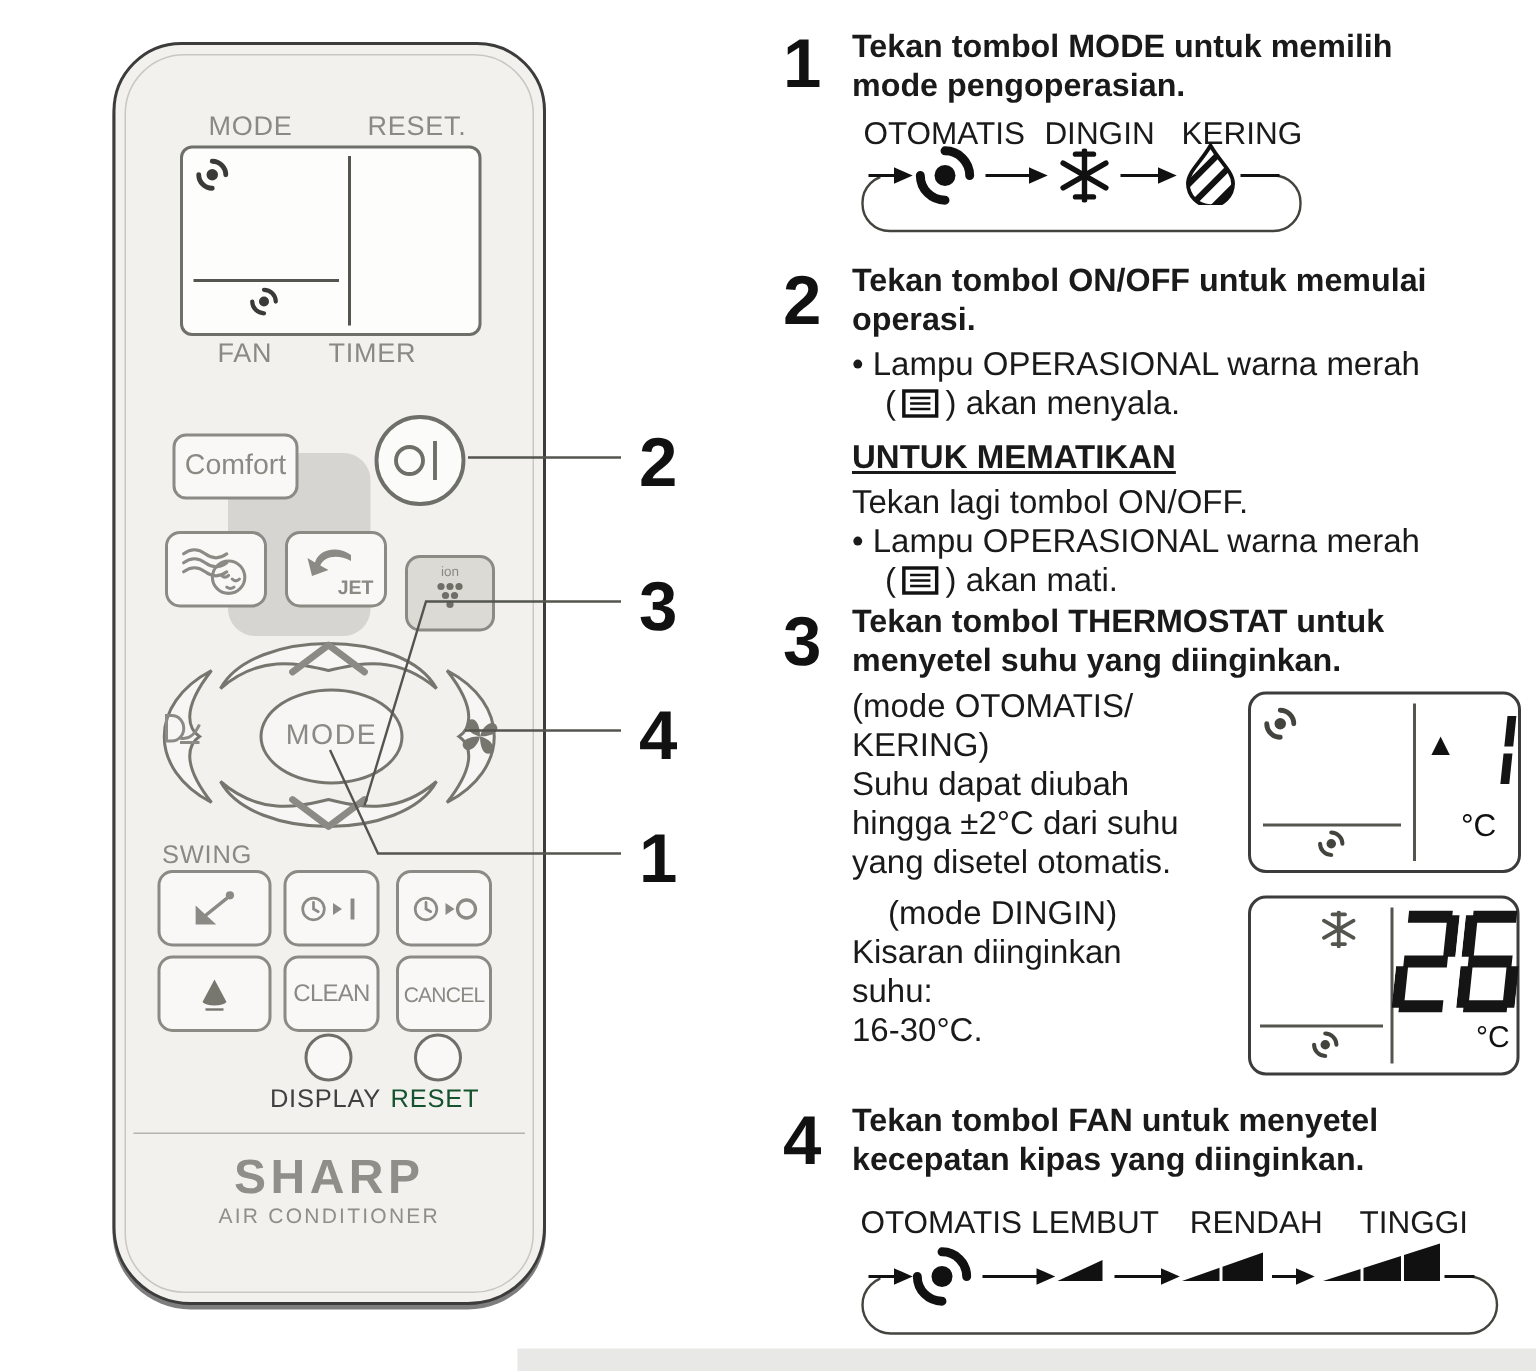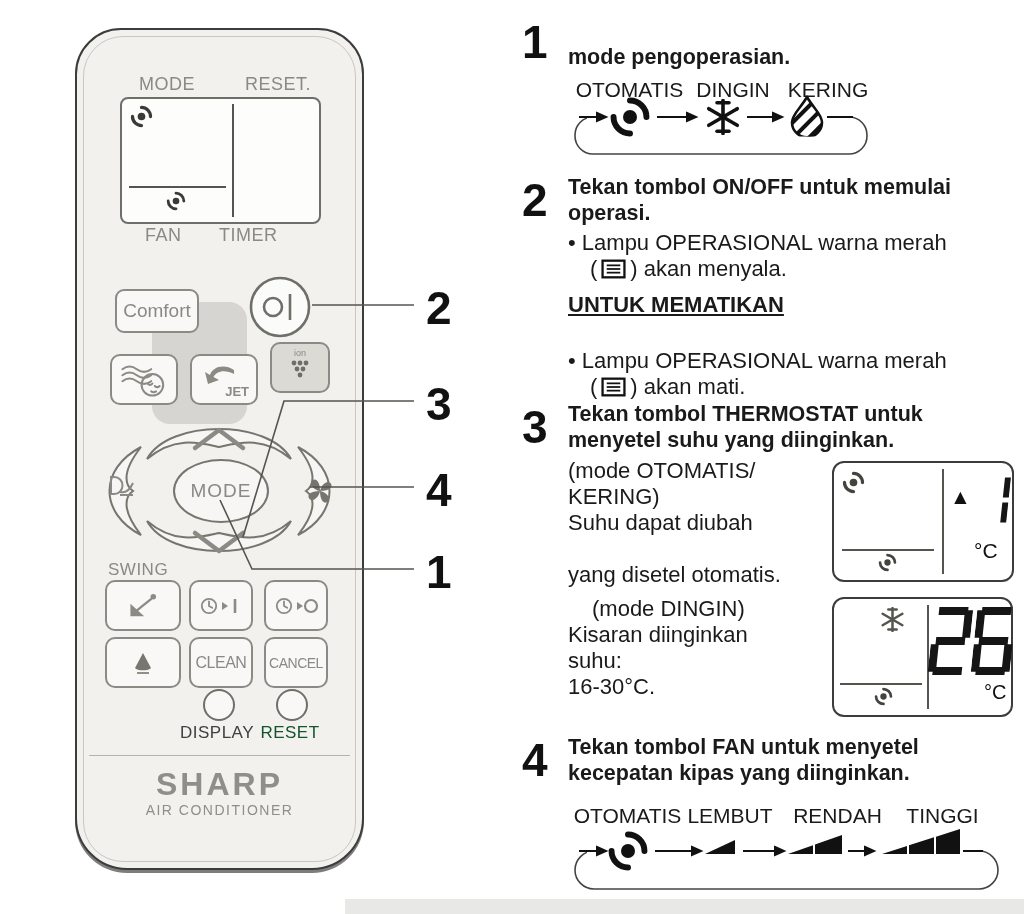--- a/index.html
+++ b/index.html
@@ -146,21 +146,21 @@
             <path d="M26 24.5 q2 1.5 4 0"></path>
         </g>
       </svg>
     </div>
     <div class="btn" style="left:113px;top:324px;width:64px;height:47px;">
       <svg class="abs" style="left:6px;top:6px;" width="40" height="26" viewBox="0 0 40 26">
         <path d="M36 8 C26 1 14 5 12 13 L7 10 L10 22 L21 18 L15.5 15 C18 9 27 7 36 12 Z" fill="#8b8a84"></path>
       </svg>
       <span class="btn-text abs" style="right:7px;bottom:4px;font-size:13px;font-weight:bold;">JET</span>
     </div>
-    <div class="btn" style="left:193px;top:312px;width:56px;height:47px;background:#dbdad5;">
+    <div class="btn" style="left:193px;top:340px;width:56px;height:47px;background:#dbdad5;">
       <div style="text-align:center;">
         <div class="btn-text" style="font-size:9px;line-height:9px;">ion</div>
         <svg width="26" height="24" viewBox="0 0 26 24">
           <g fill="#6f6f68">
             <circle cx="7" cy="5" r="2.4"></circle>
               <circle cx="13" cy="5" r="2.4"></circle>
               <circle cx="19" cy="5" r="2.4"></circle>
             <circle cx="10" cy="11" r="2.4"></circle>
               <circle cx="16" cy="11" r="2.4"></circle>
             <circle cx="13" cy="17" r="2.4"></circle>
@@ -252,20 +252,21 @@
       <line x1="310" y1="487" x2="414" y2="487"></line>
       <polyline points="414,569 252,569 220,500"></polyline>
     </g>
   </svg>
   <div class="callout-num" style="left:426px;top:281px;">2</div>
   <div class="callout-num" style="left:426px;top:377px;">3</div>
   <div class="callout-num" style="left:426px;top:463px;">4</div>
   <div class="callout-num" style="left:426px;top:545px;">1</div>
 
   <div class="stepnum" style="left:522px;top:18px;">1</div>
+  <div class="title" style="top:18px;">Tekan tombol MODE untuk memilih</div>
   <div class="title" style="top:44px;">mode pengoperasian.</div>
   <div class="cycle-label" style="left:572px;top:78px;width:115px;">OTOMATIS</div>
   <div class="cycle-label" style="left:690px;top:78px;width:86px;">DINGIN</div>
   <div class="cycle-label" style="left:782px;top:78px;width:92px;">KERING</div>
   <svg class="abs" style="left:555px;top:90px;" width="340" height="78">
     <rect x="20" y="27" width="292" height="37" rx="18" fill="none" stroke="#44443f" stroke-width="1.6"></rect>
     <rect x="32" y="23" width="248" height="8" fill="#fff"></rect>
     <g stroke="#111" stroke-width="2" fill="#111">
       <line x1="24" y1="27" x2="42" y2="27"></line>
         <polygon points="42,23 51,27 42,31"></polygon>
@@ -292,37 +293,39 @@
   <div class="body-line" style="left:568px;top:230px;">
     <span>•</span>
     <span>Lampu OPERASIONAL warna merah</span>
   </div>
   <div class="body-line" style="left:590px;top:256px;">
     <span>(</span><svg class="lamp" width="25" height="20" viewBox="0 0 24 19" style="color:#111">
         <use href="#lampbox"></use>
       </svg><span>) akan menyala.</span>
   </div>
   <div class="subhead" style="top:292px;">UNTUK MEMATIKAN</div>
+  <div class="body-line" style="left:568px;top:322px;">Tekan lagi tombol ON/OFF.</div>
   <div class="body-line" style="left:568px;top:348px;">
     <span>•</span>
     <span>Lampu OPERASIONAL warna merah</span>
   </div>
   <div class="body-line" style="left:590px;top:374px;">
     <span>(</span><svg class="lamp" width="25" height="20" viewBox="0 0 24 19" style="color:#111">
         <use href="#lampbox"></use>
       </svg><span>) akan mati.</span>
   </div>
 
   <div class="stepnum" style="left:522px;top:403px;">3</div>
   <div class="title" style="top:401px;">Tekan tombol THERMOSTAT untuk</div>
   <div class="title" style="top:427px;">menyetel suhu yang diinginkan.</div>
 
   <div class="body-line" style="left:568px;top:458px;">(mode OTOMATIS/</div>
   <div class="body-line" style="left:568px;top:484px;">KERING)</div>
   <div class="body-line" style="left:568px;top:510px;">Suhu dapat diubah</div>
+  <div class="body-line" style="left:568px;top:536px;">hingga ±2°C dari suhu</div>
   <div class="body-line" style="left:568px;top:562px;">yang disetel otomatis.</div>
 
   <div class="mini-lcd" style="left:832px;top:461px;width:178px;height:117px;">
     <div class="mini-div" style="left:108px;"></div>
     <svg class="abs" style="left:8px;top:8px;color:#44443f;" width="23" height="23" viewBox="0 0 24 24">
         <use href="#swirl"></use>
       </svg>
     <div class="mini-hline" style="left:8px;top:86px;width:92px;"></div>
     <svg class="abs" style="left:44px;top:90px;color:#44443f;" width="19" height="19" viewBox="0 0 24 24">
         <use href="#swirl"></use>

